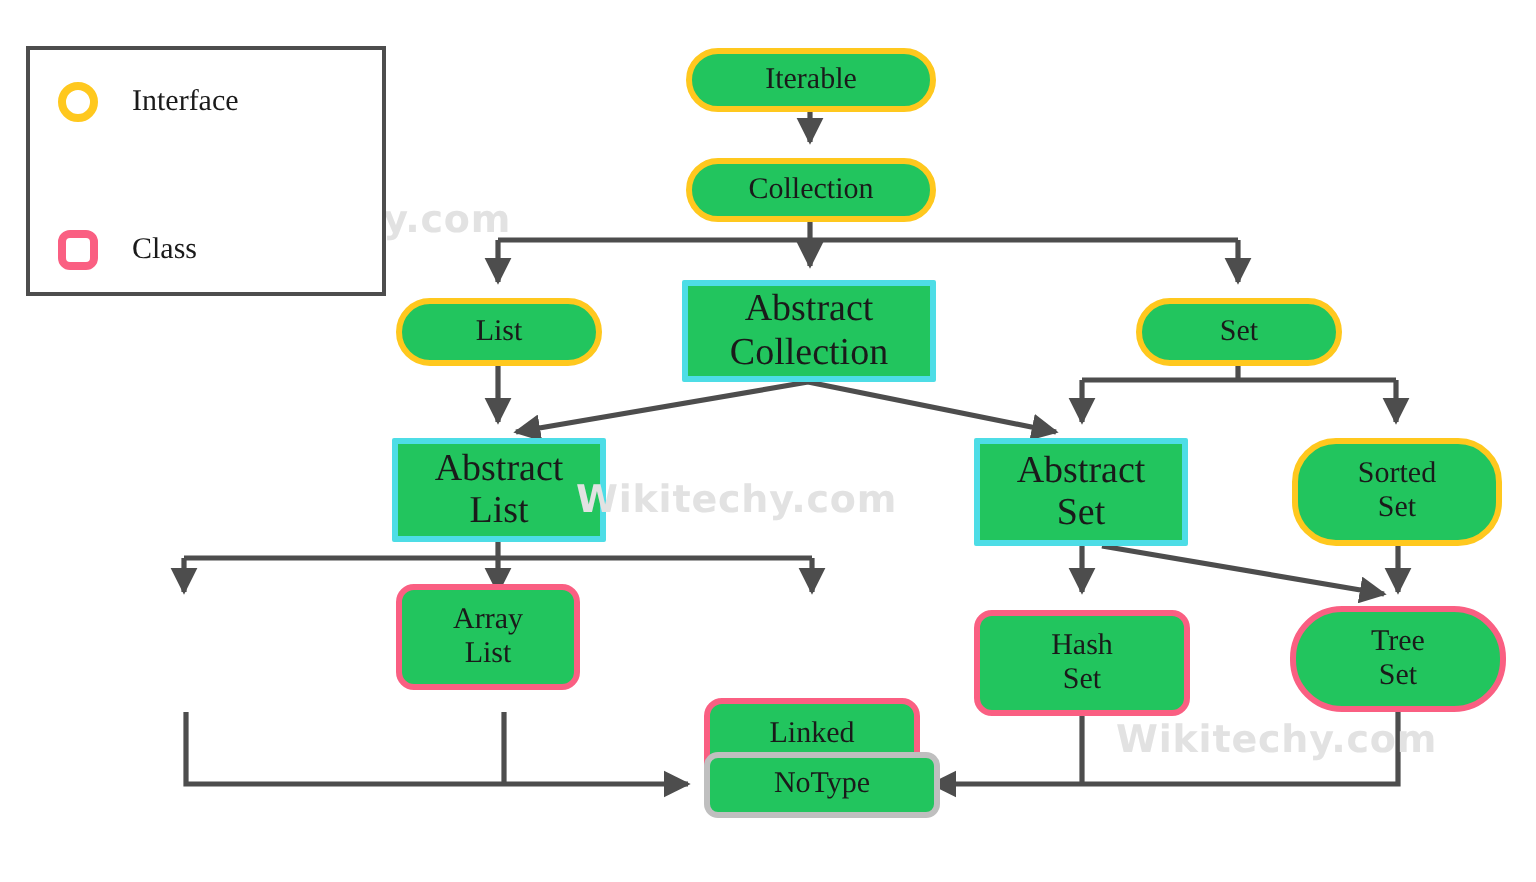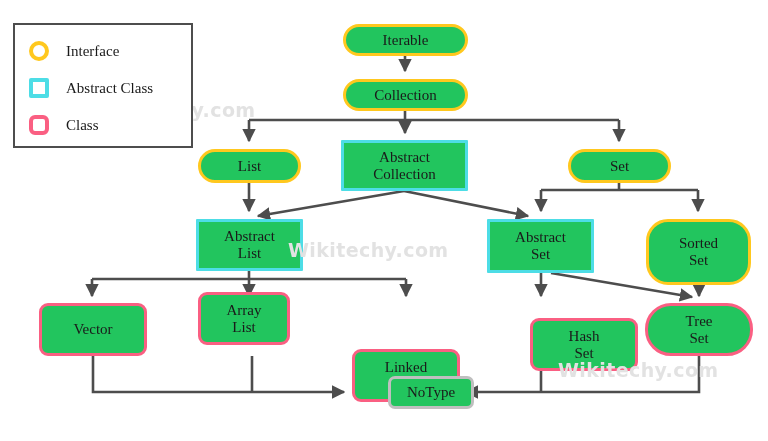--- a/index.html
+++ b/index.html
@@ -9,21 +9,21 @@
   #stage{position:relative;width:768px;height:441px;background:#fff;}
 
   
   .node{position:absolute;box-sizing:border-box;display:flex;
         align-items:center;justify-content:center;text-align:center;
         background:#22c55e;color:#1a1a1a;z-index:5;
         font-family:"Liberation Serif", serif;}
   .node .lbl{line-height:1.12;white-space:pre-line;}
 
   .iface{border:3px solid #FFC81E;border-radius:22px;font-size:15px;}
-  .abstr{border:3px solid #4DDDE6;border-radius:1px;font-size:15px;}
+  .abstr{border:3px solid #4DDDE6;border-radius:1px;font-size:19px;}
   .cls  {border:3px solid #FA5F82;border-radius:9px;font-size:15px;}
   .notype{border:3px solid #BFBFBF;border-radius:7px;font-size:15px;}
 
   
   #legend{position:absolute;left:13px;top:23px;width:180px;height:125px;
           border:2px solid #4d4d4d;background:#fff;z-index:9;
           box-sizing:border-box;}
   .lg-row{position:absolute;left:14px;display:flex;align-items:center;}
   .lg-sw{width:20px;height:20px;box-sizing:border-box;flex:none;}
   .sw-iface{border:4px solid #FFC81E;border-radius:50%;}
@@ -85,24 +85,20 @@
       <path d="M 699 356 L 699 392 L 466 392" marker-end="url(#ah)"></path>
       <path d="M 541 356 L 541 392"></path>
     </g>
   </svg>
 
   <div id="legend">
     <div class="lg-row" style="top:16px;">
       <span class="lg-sw sw-iface"></span>
       <span class="lg-txt">Interface</span>
     </div>
-    <div class="lg-row" style="top:53px;">
-      <span class="lg-sw sw-abstr"></span>
-      <span class="lg-txt">Abstract Class</span>
-    </div>
     <div class="lg-row" style="top:90px;justify-content:space-between;">
       <span class="lg-sw sw-cls"></span>
       <span class="lg-txt">Class</span>
     </div>
   </div>
 
   <div class="node iface" style="left:343px;top:24px;width:125px;height:32px;">
     <span class="lbl">Iterable</span>
   </div>
 
@@ -126,50 +122,47 @@
   <div class="node abstr" style="left:196px;top:219px;width:107px;height:52px;">
     <span class="lbl">Abstract
 List</span>
   </div>
 
   <div class="node abstr" style="left:487px;top:219px;width:107px;height:54px;">
     <span class="lbl">Abstract
 Set</span>
   </div>
 
-  <div class="node iface" style="left:646px;top:219px;width:105px;height:66px;">
+  <div class="node iface" style="left:646px;top:219px;width:105px;height:54px;">
     <span class="lbl">Sorted
 Set</span>
   </div>
 
-  <div class="node cls" style="left:39px;top:303px;width:108px;height:53px;">
-    <span class="lbl">Vector</span>
-  </div>
 
   <div class="node cls" style="left:198px;top:292px;width:92px;height:53px;">
     <span class="lbl">Array
 List</span>
   </div>
 
   <div class="node cls" style="left:352px;top:303px;width:108px;height:53px;margin-top:46px;">
     <span class="lbl">Linked
 List</span>
   </div>
 
-  <div class="node cls" style="left:487px;top:318px;width:108px;height:53px;margin-left:43px;">
+  <div class="node cls" style="left:487px;top:305px;width:108px;height:53px;">
     <span class="lbl">Hash
 Set</span>
   </div>
 
   <div class="node cls" style="left:645px;top:303px;width:108px;height:53px;border-radius:26px;">
     <span class="lbl">Tree
 Set</span>
   </div>
 
-  <div class="node notype" style="left:352px;top:376px;width:86px;height:33px;z-index:6;margin-left:36px;">
+  <div class="node notype" style="left:352px;top:376px;width:118px;height:33px;z-index:6;">
     <span class="lbl">NoType</span>
   </div>
 
   <div class="wm" style="left:95px;top:99px;">Wikitechy.com</div>
   <div class="wm" style="left:288px;top:239px;">Wikitechy.com</div>
   <div class="wm" style="left:558px;top:359px;">Wikitechy.com</div>
 
 </div>
 
 </body></html>

